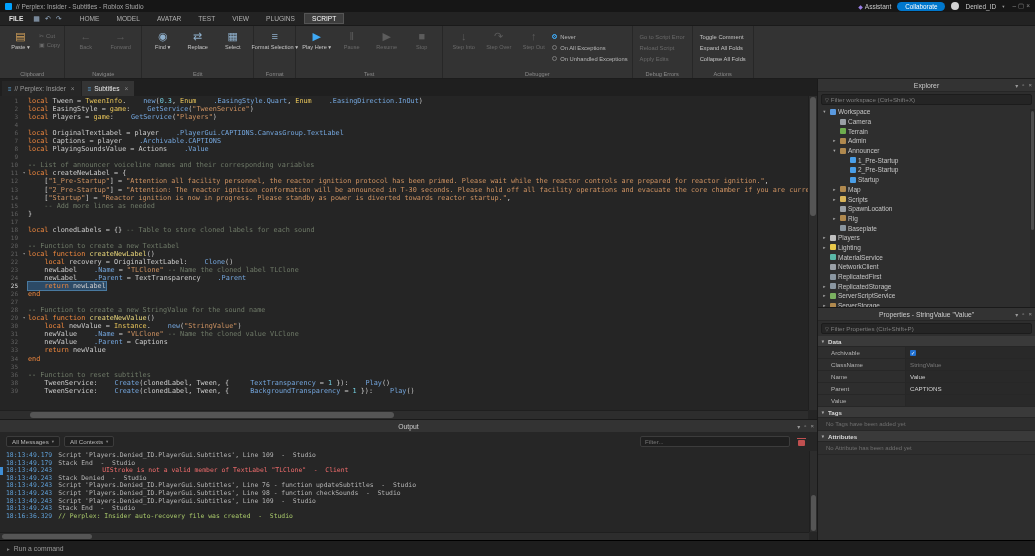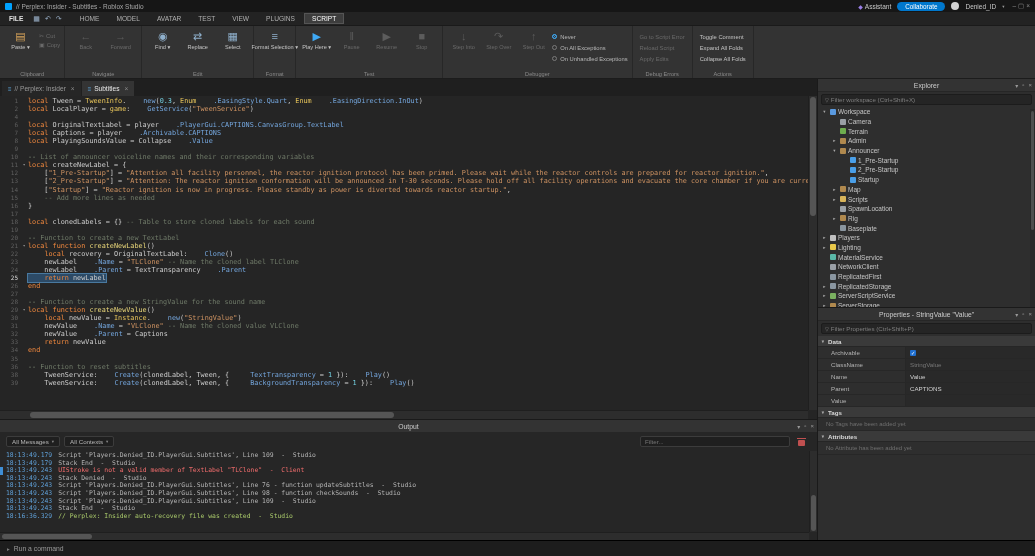--- a/index.html
+++ b/index.html
@@ -92,21 +92,21 @@
   .ofilter::placeholder{color:#777;}
   .trash{width:7px;height:8px;position:relative;margin:0 6px 0 4px;}
   .trash .bin{position:absolute;left:0;right:0;bottom:0;top:2px;background:#c05050;border-radius:1px;}
   .trash .lid{position:absolute;left:-1px;right:-1px;top:0;height:1.5px;background:#c05050;}
   .olog{flex:1;overflow:hidden;padding-top:2px;font-family:"DejaVu Sans Mono",monospace;font-size:6.4px;}
   .orow{height:7.6px;line-height:7.6px;white-space:pre;display:flex;}
   .omark{width:3px;flex:none;margin-right:3px;}
   .omark.on{background:#3f8fd6;}
   .otime{color:#5f9fd6;margin-right:6px;flex:none;}
   .orow.info .otext{color:#b4b4b4;}
-  .orow.error .otext{color:#f26d6d;}
+  .orow.error .otext{color:#f26d6d;margin-left:44px;}
   .orow.success .otext{color:#a8c86a;}
   .ovscroll{position:absolute;right:0;top:31px;bottom:8px;width:8px;background:#2d2d2d;border-left:1px solid #1f1f1f;}
   .ovthumb{position:absolute;bottom:1px;left:1px;right:1px;height:45%;background:#555;border-radius:3px;}
   .ohscroll{position:absolute;left:0;right:8px;bottom:0;height:8px;background:#2d2d2d;border-top:1px solid #1f1f1f;}
   .ohthumb{position:absolute;left:2px;top:1px;bottom:1px;width:90px;background:#555;border-radius:3px;}
 
   
   .right{flex:1;display:flex;flex-direction:column;background:#2e2e2e;min-width:0;}
   .explorer{height:229px;flex:none;display:flex;flex-direction:column;border-bottom:1px solid #1a1a1a;position:relative;}
   .filter-row{padding:2px 3px;flex:none;}
@@ -320,25 +320,26 @@
           <div class="stab active">
             <span class="tabicon">≡</span>
             <span class="tab-label">Subtitles</span>
             <span class="tabclose">×</span>
           </div>
         </div>
 
       <div class="editor">
         <div id="code-lines">
             <div class="cline"><span class="gut">1</span><span class="fold"></span><span class="ctext"><span class="tk-kw">local </span><span class="tk-pl">Tween = </span><span class="tk-glob">TweenInfo</span><span class="tk-pl">.</span><span class="tk-prop">new</span><span class="tk-pl">(</span><span class="tk-num">0.3</span><span class="tk-pl">, </span><span class="tk-glob">Enum</span><span class="tk-prop">.EasingStyle.Quart</span><span class="tk-pl">, </span><span class="tk-glob">Enum</span><span class="tk-prop">.EasingDirection.InOut</span><span class="tk-pl">)</span></span></div>
-            <div class="cline"><span class="gut">2</span><span class="fold"></span><span class="ctext"><span class="tk-kw">local </span><span class="tk-pl">LocalPlayer = </span><span class="tk-glob">game</span><span class="tk-pl">:</span><span class="tk-prop">GetService</span><span class="tk-pl">(</span><span class="tk-str">"TweenService"</span><span class="tk-pl">)</span></span></div>
+            <div class="cline"><span class="gut">2</span><span class="fold"></span><span class="ctext"><span class="tk-kw">local </span><span class="tk-pl">EasingStyle = </span><span class="tk-glob">game</span><span class="tk-pl">:</span><span class="tk-prop">GetService</span><span class="tk-pl">(</span><span class="tk-str">"TweenService"</span><span class="tk-pl">)</span></span></div>
+            <div class="cline"><span class="gut">3</span><span class="fold"></span><span class="ctext"><span class="tk-kw">local </span><span class="tk-pl">Players = </span><span class="tk-glob">game</span><span class="tk-pl">:</span><span class="tk-prop">GetService</span><span class="tk-pl">(</span><span class="tk-str">"Players"</span><span class="tk-pl">)</span></span></div>
             <div class="cline"><span class="gut">4</span><span class="fold"></span><span class="ctext"></span></div>
             <div class="cline"><span class="gut">6</span><span class="fold"></span><span class="ctext"><span class="tk-kw">local </span><span class="tk-pl">OriginalTextLabel = player</span><span class="tk-prop">.PlayerGui.CAPTIONS.CanvasGroup.TextLabel</span></span></div>
             <div class="cline"><span class="gut">7</span><span class="fold"></span><span class="ctext"><span class="tk-kw">local </span><span class="tk-pl">Captions = player</span><span class="tk-prop">.Archivable.CAPTIONS</span></span></div>
-            <div class="cline"><span class="gut">8</span><span class="fold"></span><span class="ctext"><span class="tk-kw">local </span><span class="tk-pl">PlayingSoundsValue = Collapse</span><span class="tk-prop">.Value</span></span></div>
+            <div class="cline"><span class="gut">8</span><span class="fold"></span><span class="ctext"><span class="tk-kw">local </span><span class="tk-pl">PlayingSoundsValue = Actions</span><span class="tk-prop">.Value</span></span></div>
             <div class="cline"><span class="gut">9</span><span class="fold"></span><span class="ctext"></span></div>
             <div class="cline"><span class="gut">10</span><span class="fold"></span><span class="ctext"><span class="tk-cmt">-- List of announcer voiceline names and their corresponding variables</span></span></div>
             <div class="cline"><span class="gut">11</span><span class="fold">▾</span><span class="ctext"><span class="tk-kw">local </span><span class="tk-pl">createNewLabel = {</span></span></div>
             <div class="cline"><span class="gut">12</span><span class="fold"></span><span class="ctext"><span class="tk-pl">    [</span><span class="tk-str">"1_Pre-Startup"</span><span class="tk-pl">] = </span><span class="tk-str">"Attention all facility personnel, the reactor ignition protocol has been primed. Please wait while the reactor controls are prepared for reactor ignition."</span><span class="tk-pl">,</span></span></div>
             <div class="cline"><span class="gut">13</span><span class="fold"></span><span class="ctext"><span class="tk-pl">    [</span><span class="tk-str">"2_Pre-Startup"</span><span class="tk-pl">] = </span><span class="tk-str">"Attention: The reactor ignition conformation will be announced in T-30 seconds. Please hold off all facility operations and evacuate the core chamber if you are currently inside."</span></span></div>
             <div class="cline"><span class="gut">14</span><span class="fold"></span><span class="ctext"><span class="tk-pl">    [</span><span class="tk-str">"Startup"</span><span class="tk-pl">] = </span><span class="tk-str">"Reactor ignition is now in progress. Please standby as power is diverted towards reactor startup."</span><span class="tk-pl">,</span></span></div>
             <div class="cline"><span class="gut">15</span><span class="fold"></span><span class="ctext"><span class="tk-cmt">    -- Add more lines as needed</span></span></div>
             <div class="cline"><span class="gut">16</span><span class="fold"></span><span class="ctext"><span class="tk-pl">}</span></span></div>
             <div class="cline"><span class="gut">17</span><span class="fold"></span><span class="ctext"></span></div>
             <div class="cline"><span class="gut">18</span><span class="fold"></span><span class="ctext"><span class="tk-kw">local </span><span class="tk-pl">clonedLabels = {} </span><span class="tk-cmt">-- Table to store cloned labels for each sound</span></span></div>

